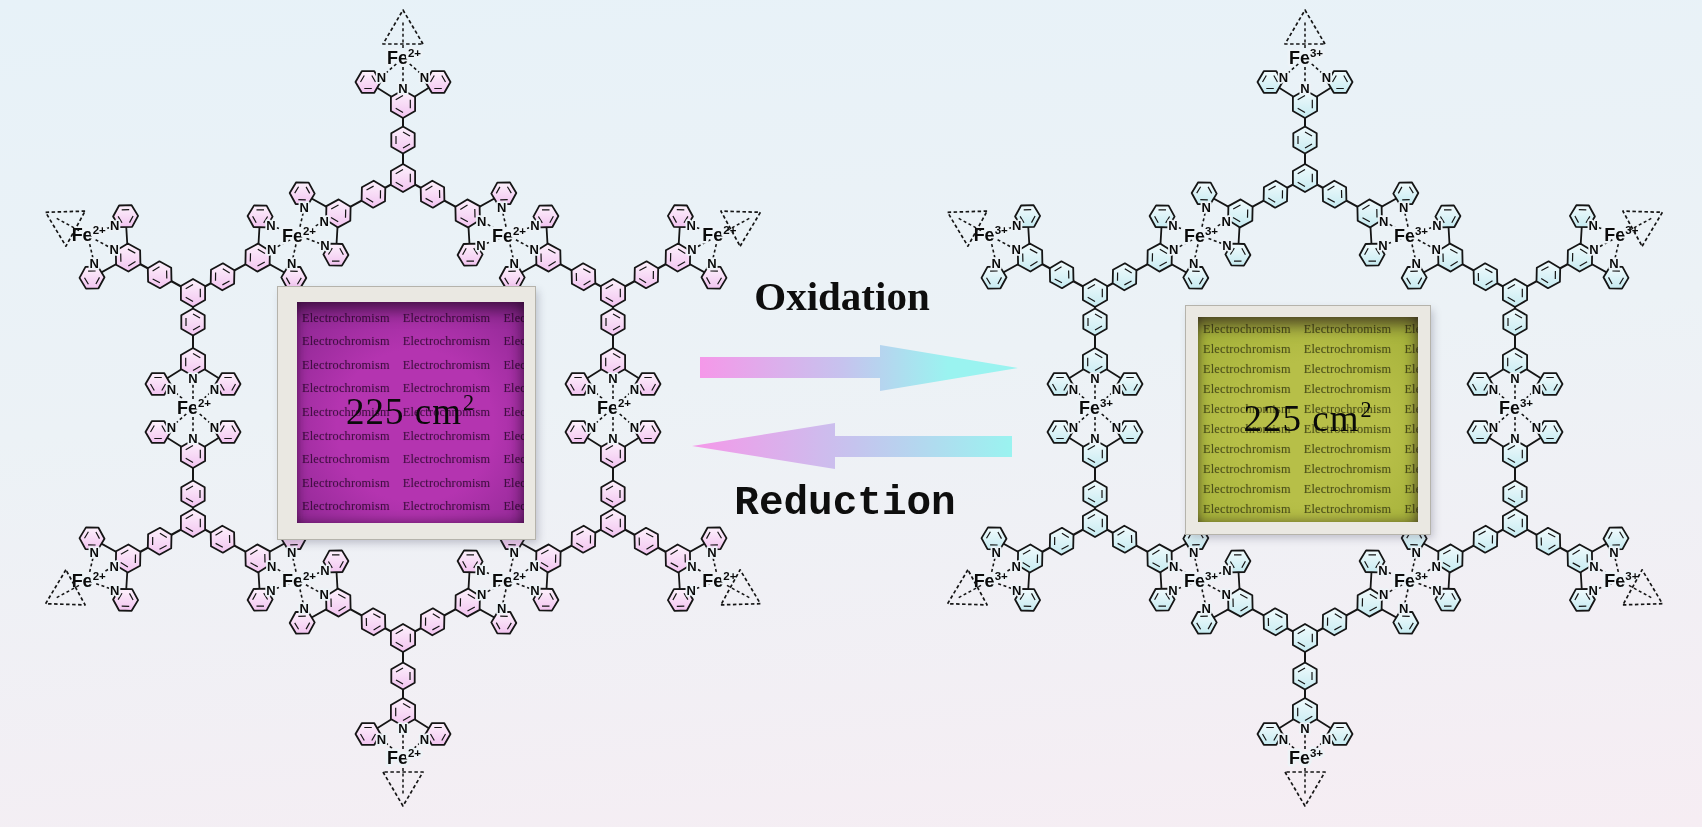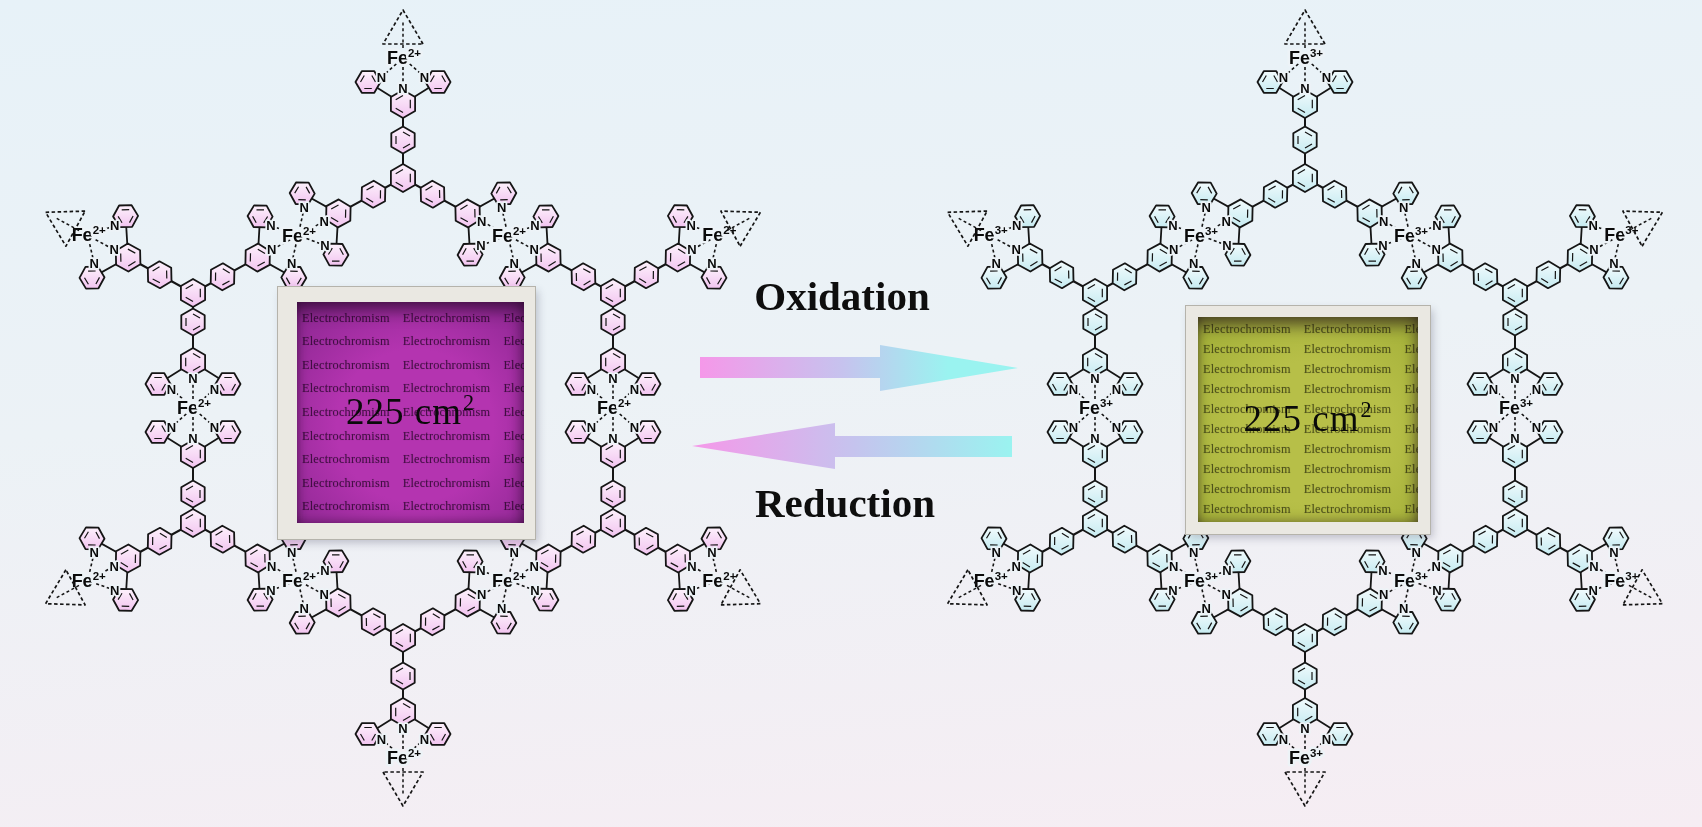--- a/index.html
+++ b/index.html
@@ -872,15 +872,15 @@
           <span>Electrochromism</span>
           <span>Electrochromism</span>
           <span>Electrochromism</span>
         </div>
       </div>
     <div class="shade"></div>
     <div class="area-label" id="area-right" style="color: rgb(10, 10, 10);"><span>225 cm</span><sup>2</sup></div>
   </div>
 
   <div class="rx-label" id="oxidation-label" style="color: rgb(14, 14, 14);">Oxidation</div>
-  <div class="rx-label" id="reduction-label" style="color: rgb(14, 14, 14);">Reduction</div>
+  <div class="rx-label" id="reduction-label" style="color: rgb(14, 14, 14); font-family: Liberation Mono, monospace;">Reduction</div>
 
 </div>
 
 </body></html>

